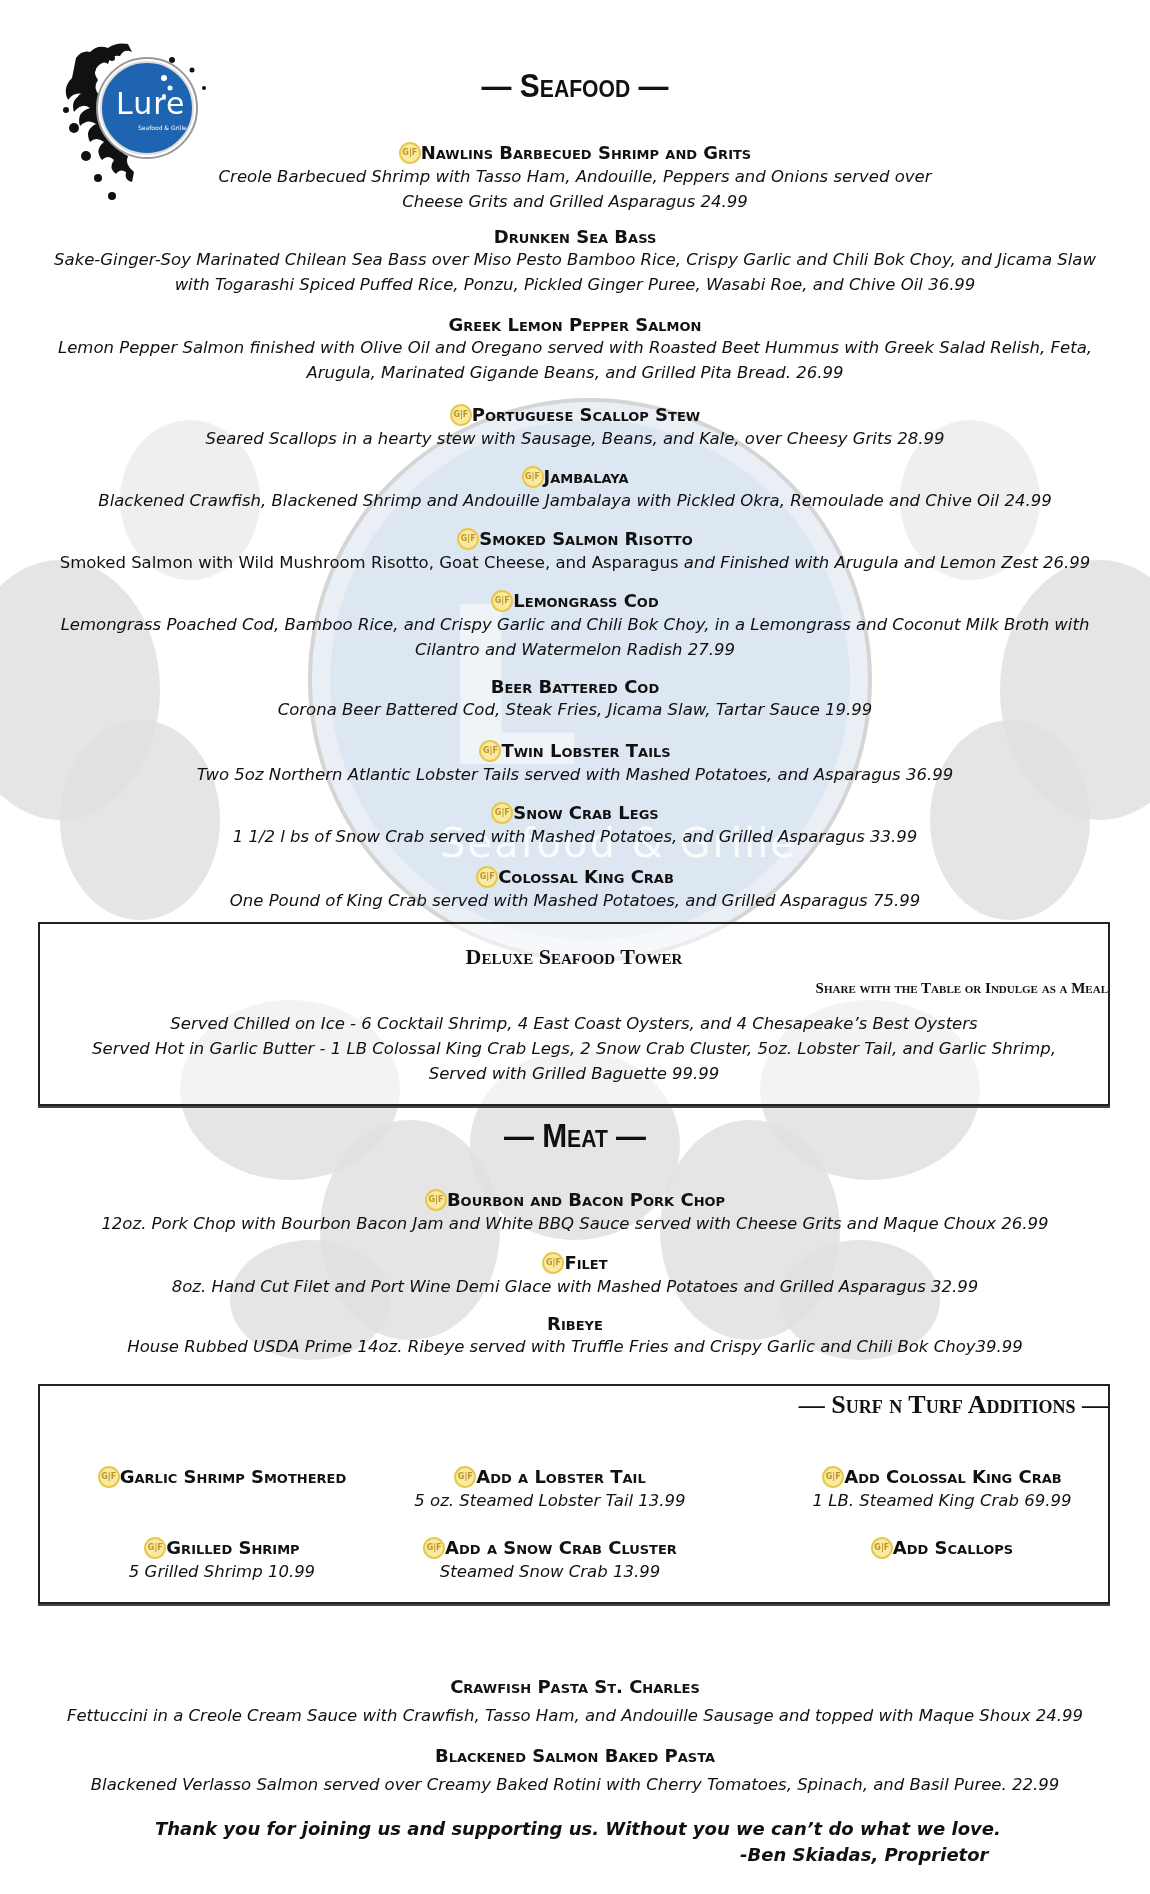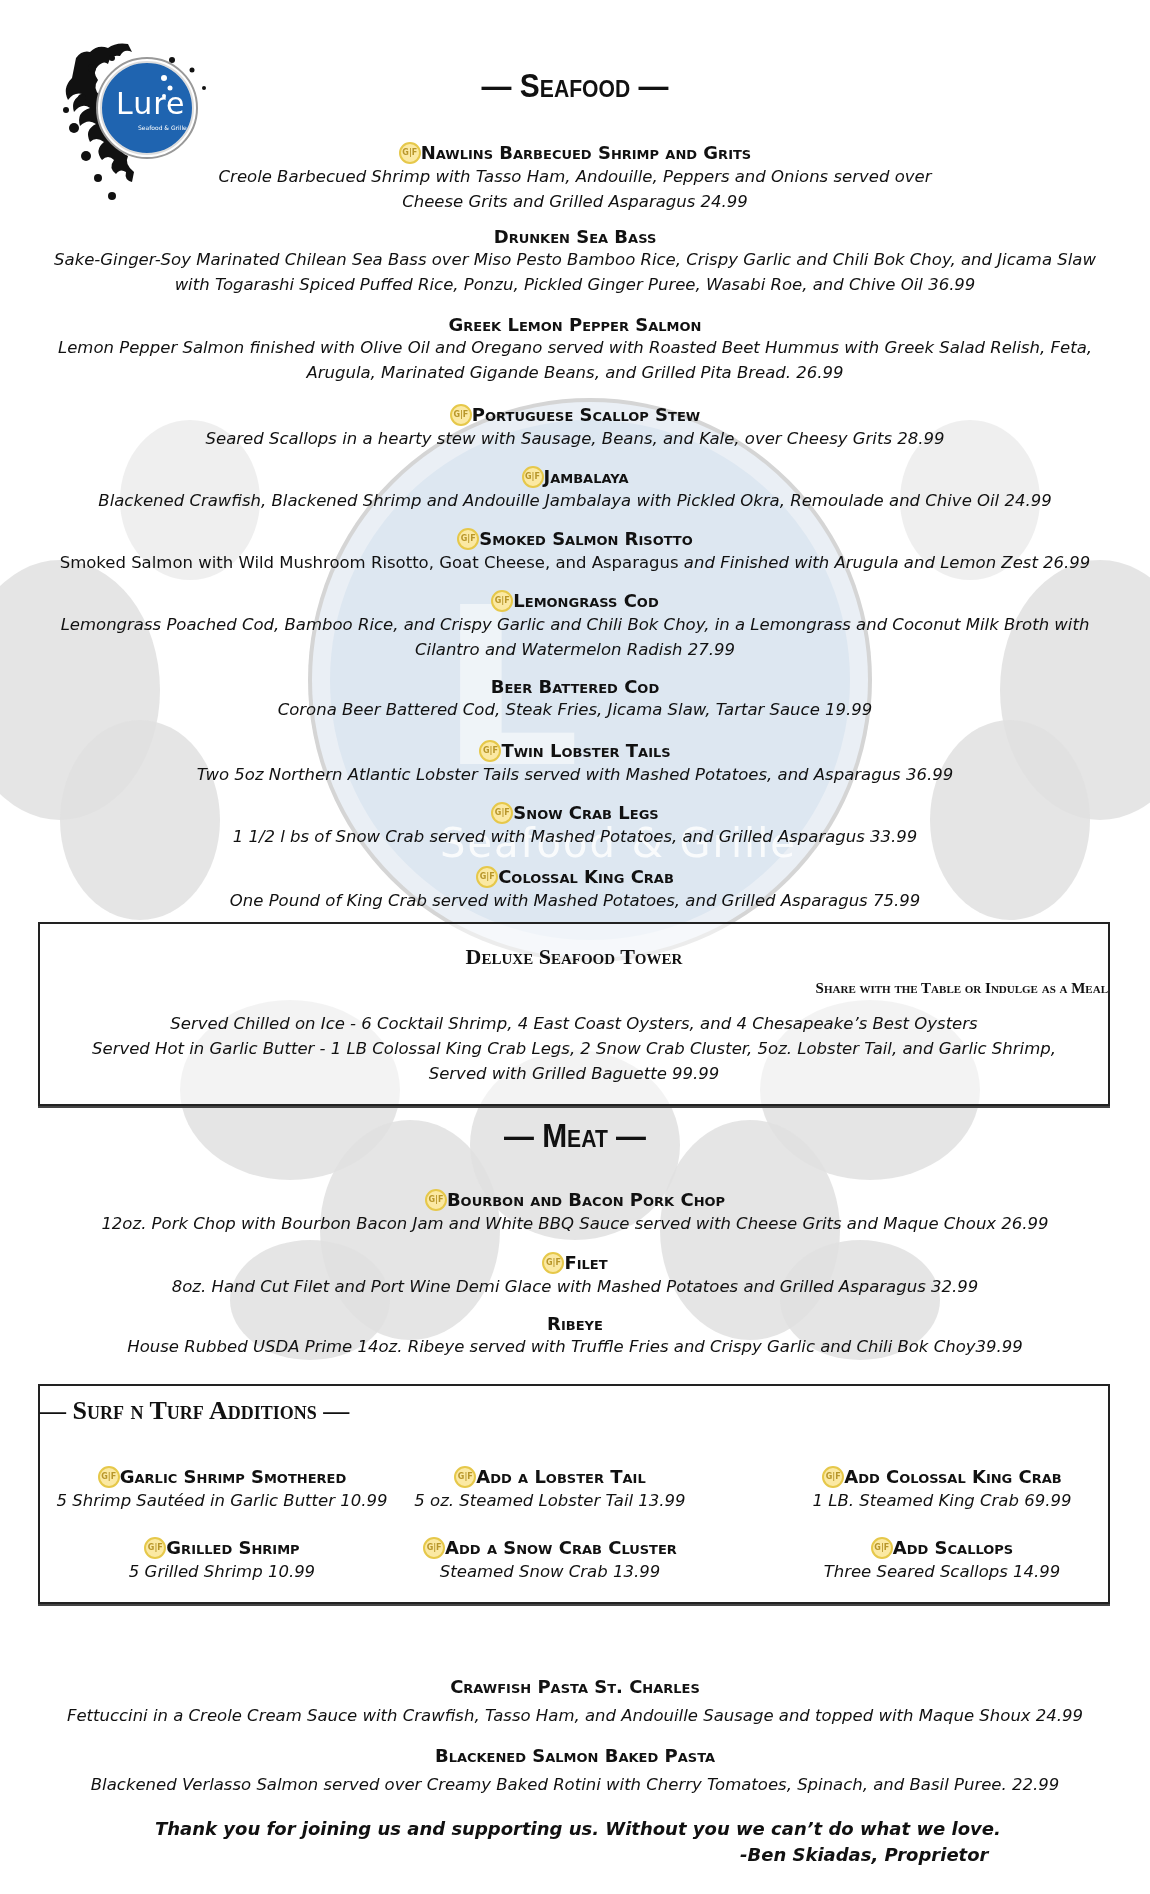--- a/index.html
+++ b/index.html
@@ -188,28 +188,27 @@
       </div>
     <div class="desc">8oz. Hand Cut Filet and Port Wine Demi Glace with Mashed Potatoes and Grilled Asparagus   32.99</div>
   </div>
 
   <div class="center" style="top:1313px;">
     <div class="item-title">Ribeye</div>
     <div class="desc">House Rubbed USDA Prime 14oz. Ribeye served with Truffle Fries and Crispy Garlic and Chili Bok Choy39.99</div>
   </div>
 
   <div class="box" style="top:1384px;height:216px;">
-    <div style="text-align:left;margin-top:10px;" class="surf-title">—  Surf n Turf Additions —</div>
+    <div style="text-align:right;margin-top:4px;" class="surf-title">—  Surf n Turf Additions —</div>
 
     <div class="col" style="left:2px;top:78px;">
       <div class="item-title">
           <span class="gf">G|F</span>
           <span>Garlic Shrimp Smothered</span>
         </div>
-      <div class="desc">5 Shrimp Sautéed in Garlic Butter 10.99</div>
     </div>
     <div class="col" style="left:330px;top:78px;">
       <div class="item-title">
           <span class="gf">G|F</span>
           <span>Add a Lobster Tail</span>
         </div>
       <div class="desc">5 oz. Steamed Lobster Tail 13.99</div>
     </div>
     <div class="col" style="left:722px;top:78px;">
       <div class="item-title">
@@ -230,21 +229,20 @@
           <span class="gf">G|F</span>
           <span>Add a Snow Crab Cluster</span>
         </div>
       <div class="desc">Steamed Snow Crab  13.99</div>
     </div>
     <div class="col" style="left:722px;top:149px;">
       <div class="item-title">
           <span class="gf">G|F</span>
           <span>Add Scallops</span>
         </div>
-      <div class="desc">Three Seared Scallops 14.99</div>
     </div>
   </div>
 
 
   <div class="center" style="top:1676px;">
     <div class="item-title">Crawfish Pasta St. Charles</div>
     <div class="desc" style="margin-top:6px;">Fettuccini  in a Creole Cream Sauce with Crawfish, Tasso Ham, and Andouille Sausage and topped with Maque Shoux 24.99</div>
   </div>
 
   <div class="center" style="top:1745px;text-align:center;">

